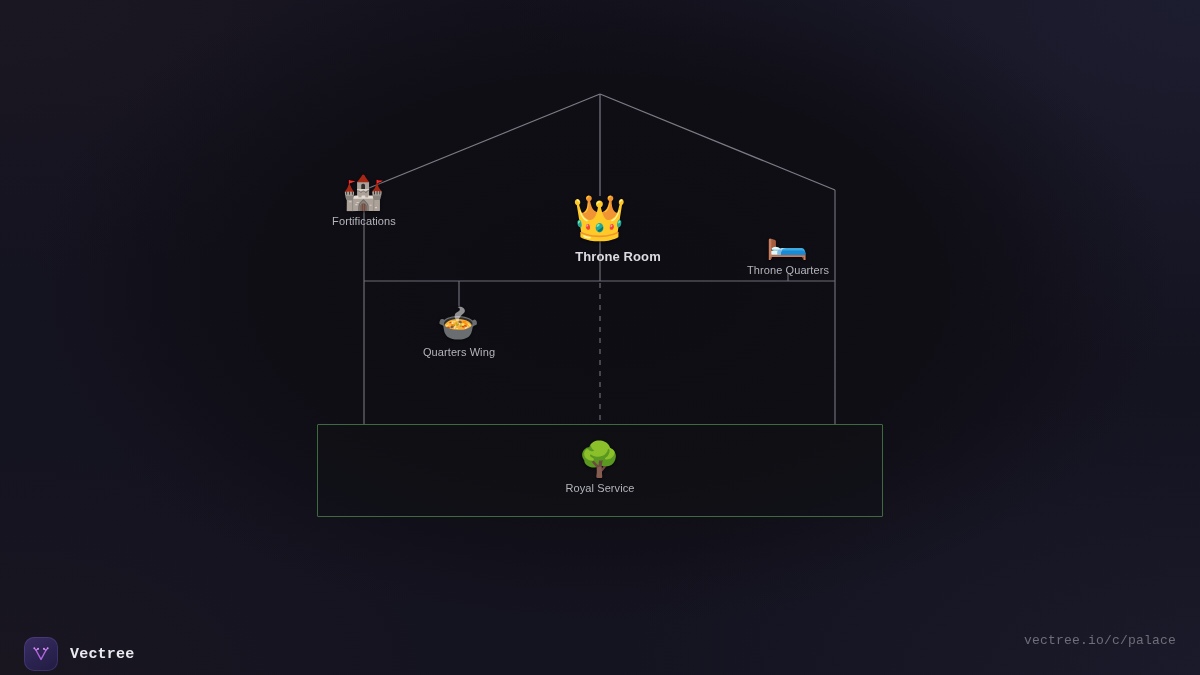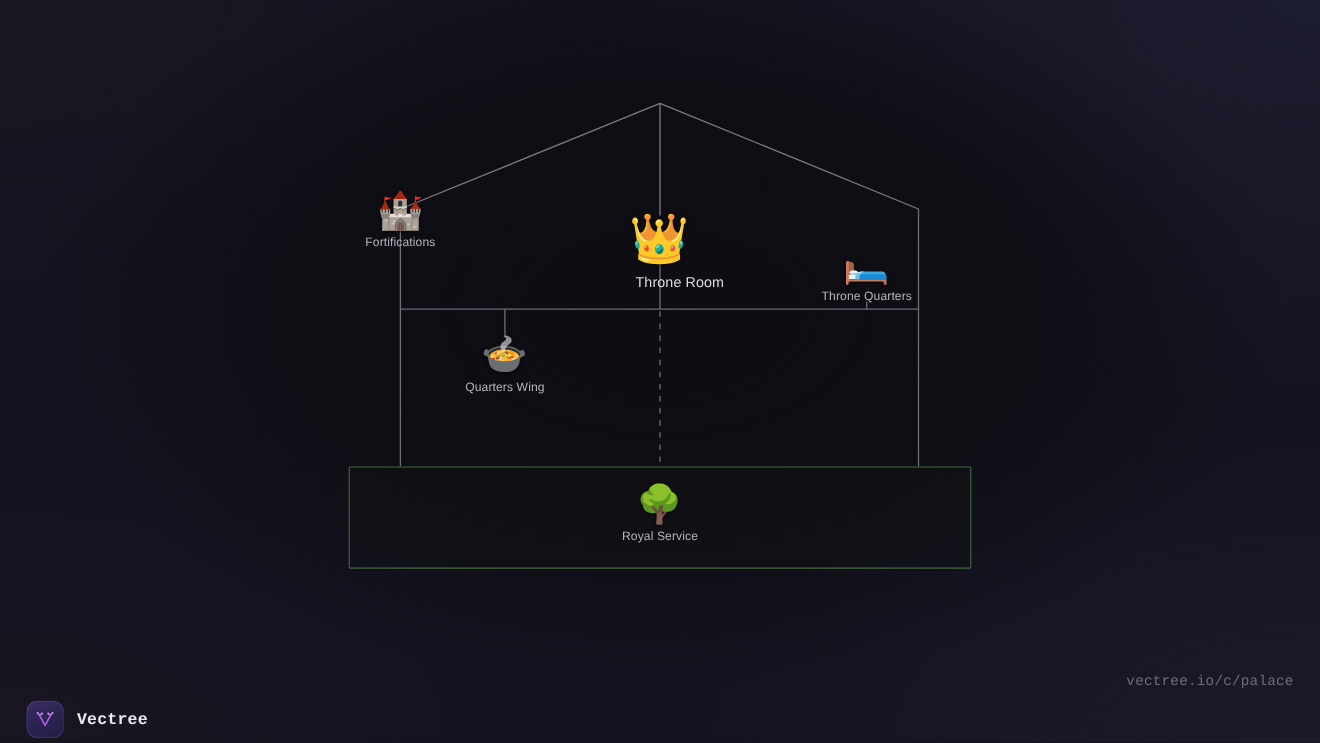--- a/index.html
+++ b/index.html
@@ -83,21 +83,21 @@
     color:#b4b4bc;
     font-size:11px;
     letter-spacing:0.1px;
     font-family: "Liberation Sans", sans-serif;
   }
   .node.root .emoji { font-size:44px; }
   .node.root .label {
     margin-top:9px;
     color:#dcdce2;
     font-size:13px;
-    font-weight:normal;
+    font-weight:bold;
     margin-left:36px;
   }
   .node.lvl1 .emoji { font-size:34px; }
   .node.lvl2 .emoji { font-size:34px; }
   .node.leafgreen .emoji { font-size:34px; }
 
   
   #brand {
     position:absolute;
     left:24px;
@@ -129,21 +129,21 @@
     color:#ffffff;
     font-family:"Liberation Mono", monospace;
     font-size:31px;
     font-weight:bold;
     letter-spacing:0.5px;
     line-height:1;
   }
   #footer-url {
     position:absolute;
     right:24px;
-    bottom:48px;
+    bottom:27px;
     color:#6e6e7a;
     font-family:"Liberation Mono", monospace;
     font-size:13px;
     letter-spacing:0.2px;
   }
 </style>
 </head>
 <body>
 
 <div id="bg-base"></div>

